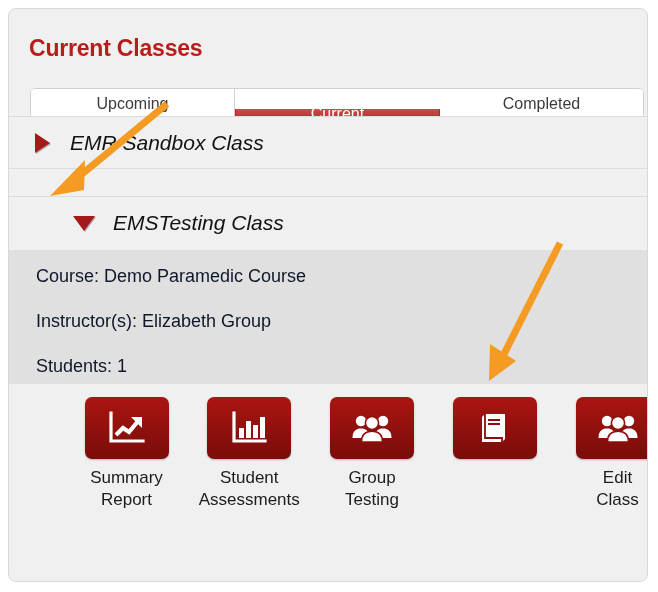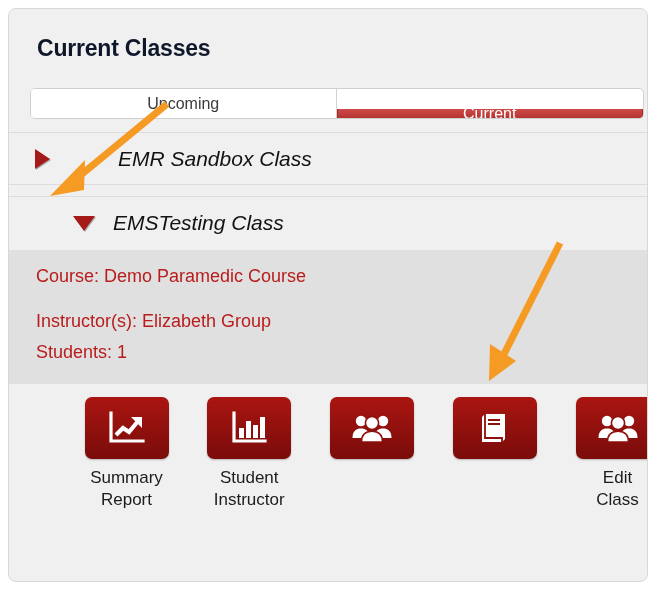--- a/index.html
+++ b/index.html
@@ -22,25 +22,25 @@
     height: 574px;
     box-sizing: border-box;
     background: #f0f0f0;
     border: 1px solid #d8d8d8;
     border-radius: 8px;
     overflow: hidden;
   }
 
   .panel-title {
     position: absolute;
-    left: 28px;
+    left: 20px;
     top: 26px;
     font-size: 23px;
     font-weight: bold;
-    color: #0f172a;
+    color: #b91c1c;
     letter-spacing: -0.2px;
   }
 
   
   .tabbar {
     position: absolute;
     left: 21px;
     top: 79px;
     width: 614px;
     height: 31px;
@@ -77,21 +77,21 @@
     position: absolute;
     left: 0;
     width: 638px;
     height: 53px;
     background: #f0f0f0;
     box-sizing: border-box;
     display: flex;
     align-items: center;
     cursor: pointer;
   }
-  .row-a { top: 123px; border-top: 1px solid #dcdcdc; border-bottom: 1px solid #dcdcdc; gap: 48px; }
+  .row-a { top: 107px; border-top: 1px solid #dcdcdc; border-bottom: 1px solid #dcdcdc; }
   .row-b { top: 187px; border-top: 1px solid #dcdcdc; padding-left: 42px; }
 
   .tri {
     width: 0; height: 0;
     margin-left: 26px;
     margin-right: 20px;
     flex: none;
     filter: drop-shadow(1px 1px 0.5px rgba(0,0,0,0.30));
   }
   .tri-right {
@@ -120,25 +120,25 @@
     top: 241px;
     width: 638px;
     height: 134px;
     background: #e0e0e0;
     box-sizing: border-box;
   }
   .detail-line {
     position: absolute;
     left: 27px;
     font-size: 18px;
-    color: #b91c1c;
+    color: #0f172a;
   }
   .dl1 { top: 16px; }
   .dl2 { top: 61px; }
-  .dl3 { top: 92px; }
+  .dl3 { top: 106px; }
 
   
   .actions {
     position: absolute;
     left: 0;
     top: 375px;
     width: 638px;
     height: 151px;
     background: #f0f0f0;
     display: flex;
@@ -186,20 +186,21 @@
 </head>
 <body>
 
 <div class="panel">
 
   <div class="panel-title">Current Classes</div>
 
   <div class="tabbar">
     <div class="tab">Upcoming</div>
     <div class="tab active">Current</div>
+    <div class="tab">Completed</div>
   </div>
 
   <div class="class-row row-a">
     <div class="tri tri-right"></div>
     <div class="class-name">EMR Sandbox Class</div>
   </div>
 
   <div class="class-row row-b">
     <div class="tri tri-down"></div>
     <div class="class-name">EMSTesting Class</div>
@@ -229,34 +230,36 @@
       <div class="action-btn">
         <svg width="38" height="34" viewBox="0 0 38 34">
           <path d="M4 2 L4 30 L35 30" stroke="#ffffff" stroke-width="3.2" fill="none" stroke-linecap="square"></path>
           <rect x="9" y="17" width="5" height="10" fill="#ffffff"></rect>
           <rect x="16" y="10" width="5" height="17" fill="#ffffff"></rect>
           <rect x="23" y="14" width="5" height="13" fill="#ffffff"></rect>
           <rect x="30" y="6" width="5" height="21" fill="#ffffff"></rect>
         </svg>
       </div>
       <div class="action-label">Student
-Instructor</div>
+Assessments</div>
     </div>
 
     <div class="action">
       <div class="action-btn">
         <svg width="40" height="32" viewBox="0 0 40 32">
           <circle cx="9" cy="9" r="5.2" fill="#ffffff"></circle>
           <path d="M0.5 26 C0.5 19 4 16.5 9 16.5 C14 16.5 17.5 19 17.5 26 Z" fill="#ffffff"></path>
           <circle cx="31" cy="9" r="5.2" fill="#ffffff"></circle>
           <path d="M22.5 26 C22.5 19 26 16.5 31 16.5 C36 16.5 39.5 19 39.5 26 Z" fill="#ffffff"></path>
           <circle cx="20" cy="11" r="6.6" fill="#ffffff" stroke="#8d100d" stroke-width="1.6"></circle>
           <path d="M9.5 30 C9.5 22 14 19.2 20 19.2 C26 19.2 30.5 22 30.5 30 Z" fill="#ffffff" stroke="#8d100d" stroke-width="1.6"></path>
         </svg>
       </div>
+      <div class="action-label">Group
+Testing</div>
     </div>
 
     <div class="action">
       <div class="action-btn">
         <svg width="34" height="34" viewBox="0 0 34 34">
           <path d="M7 3 L27 3 L27 28 L24 31 L4 31 L4 6 Z" fill="#ffffff"></path>
           <path d="M7 3 L7 27 L24 27 L24 31" fill="none" stroke="#8d100d" stroke-width="1.8"></path>
           <path d="M10 9 L22 9 M10 13 L22 13" stroke="#8d100d" stroke-width="2"></path>
         </svg>
       </div>

